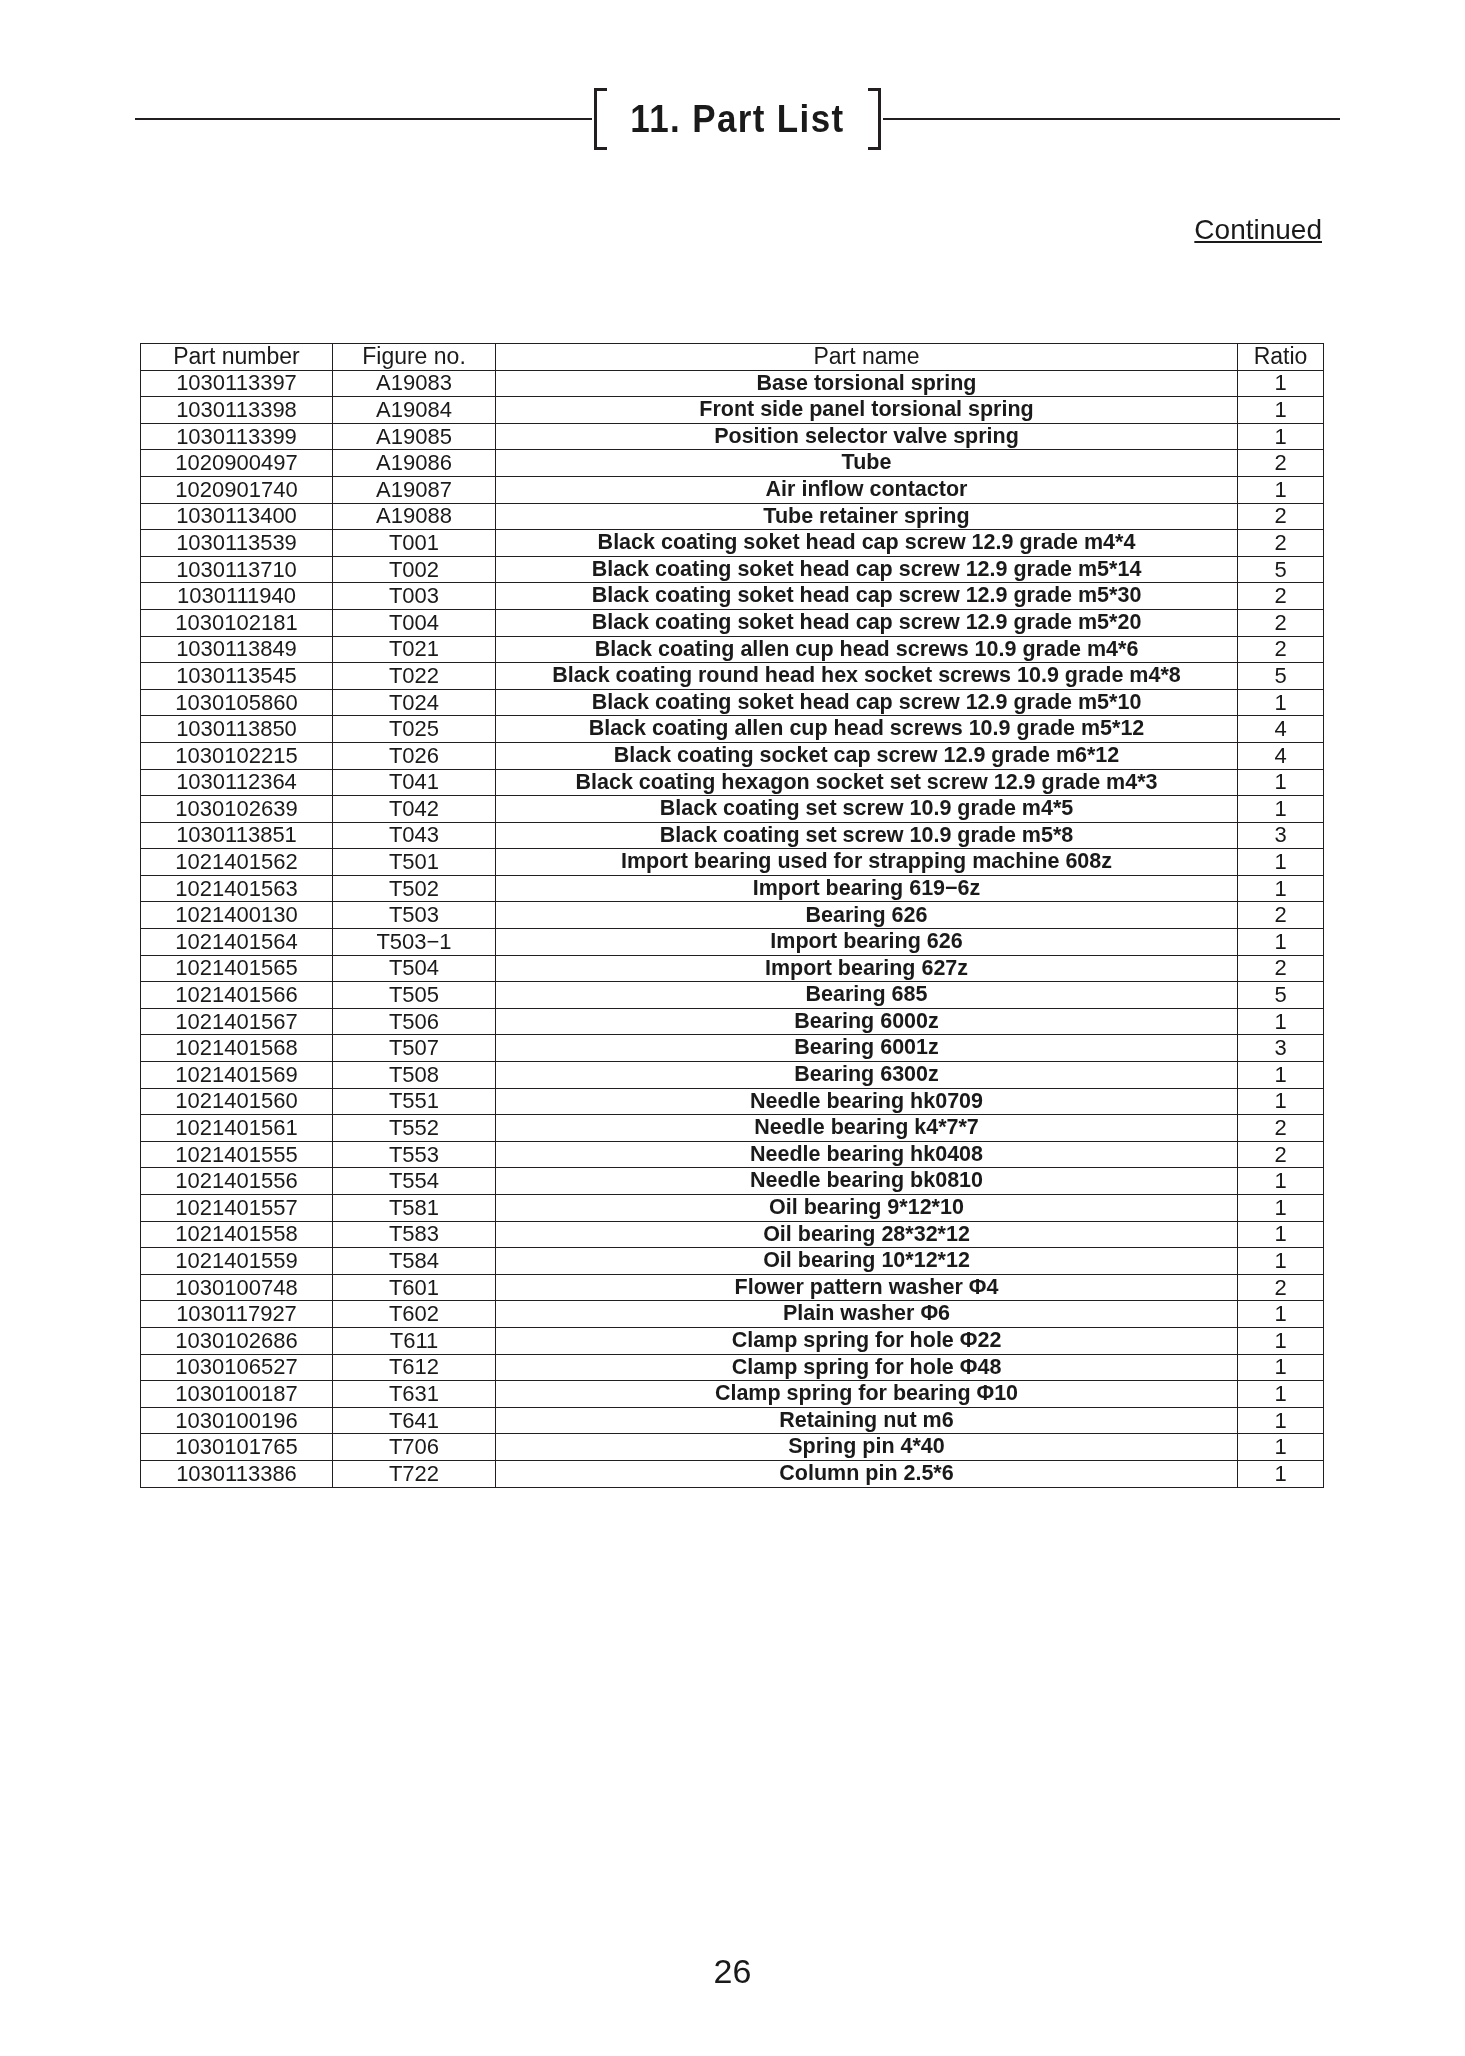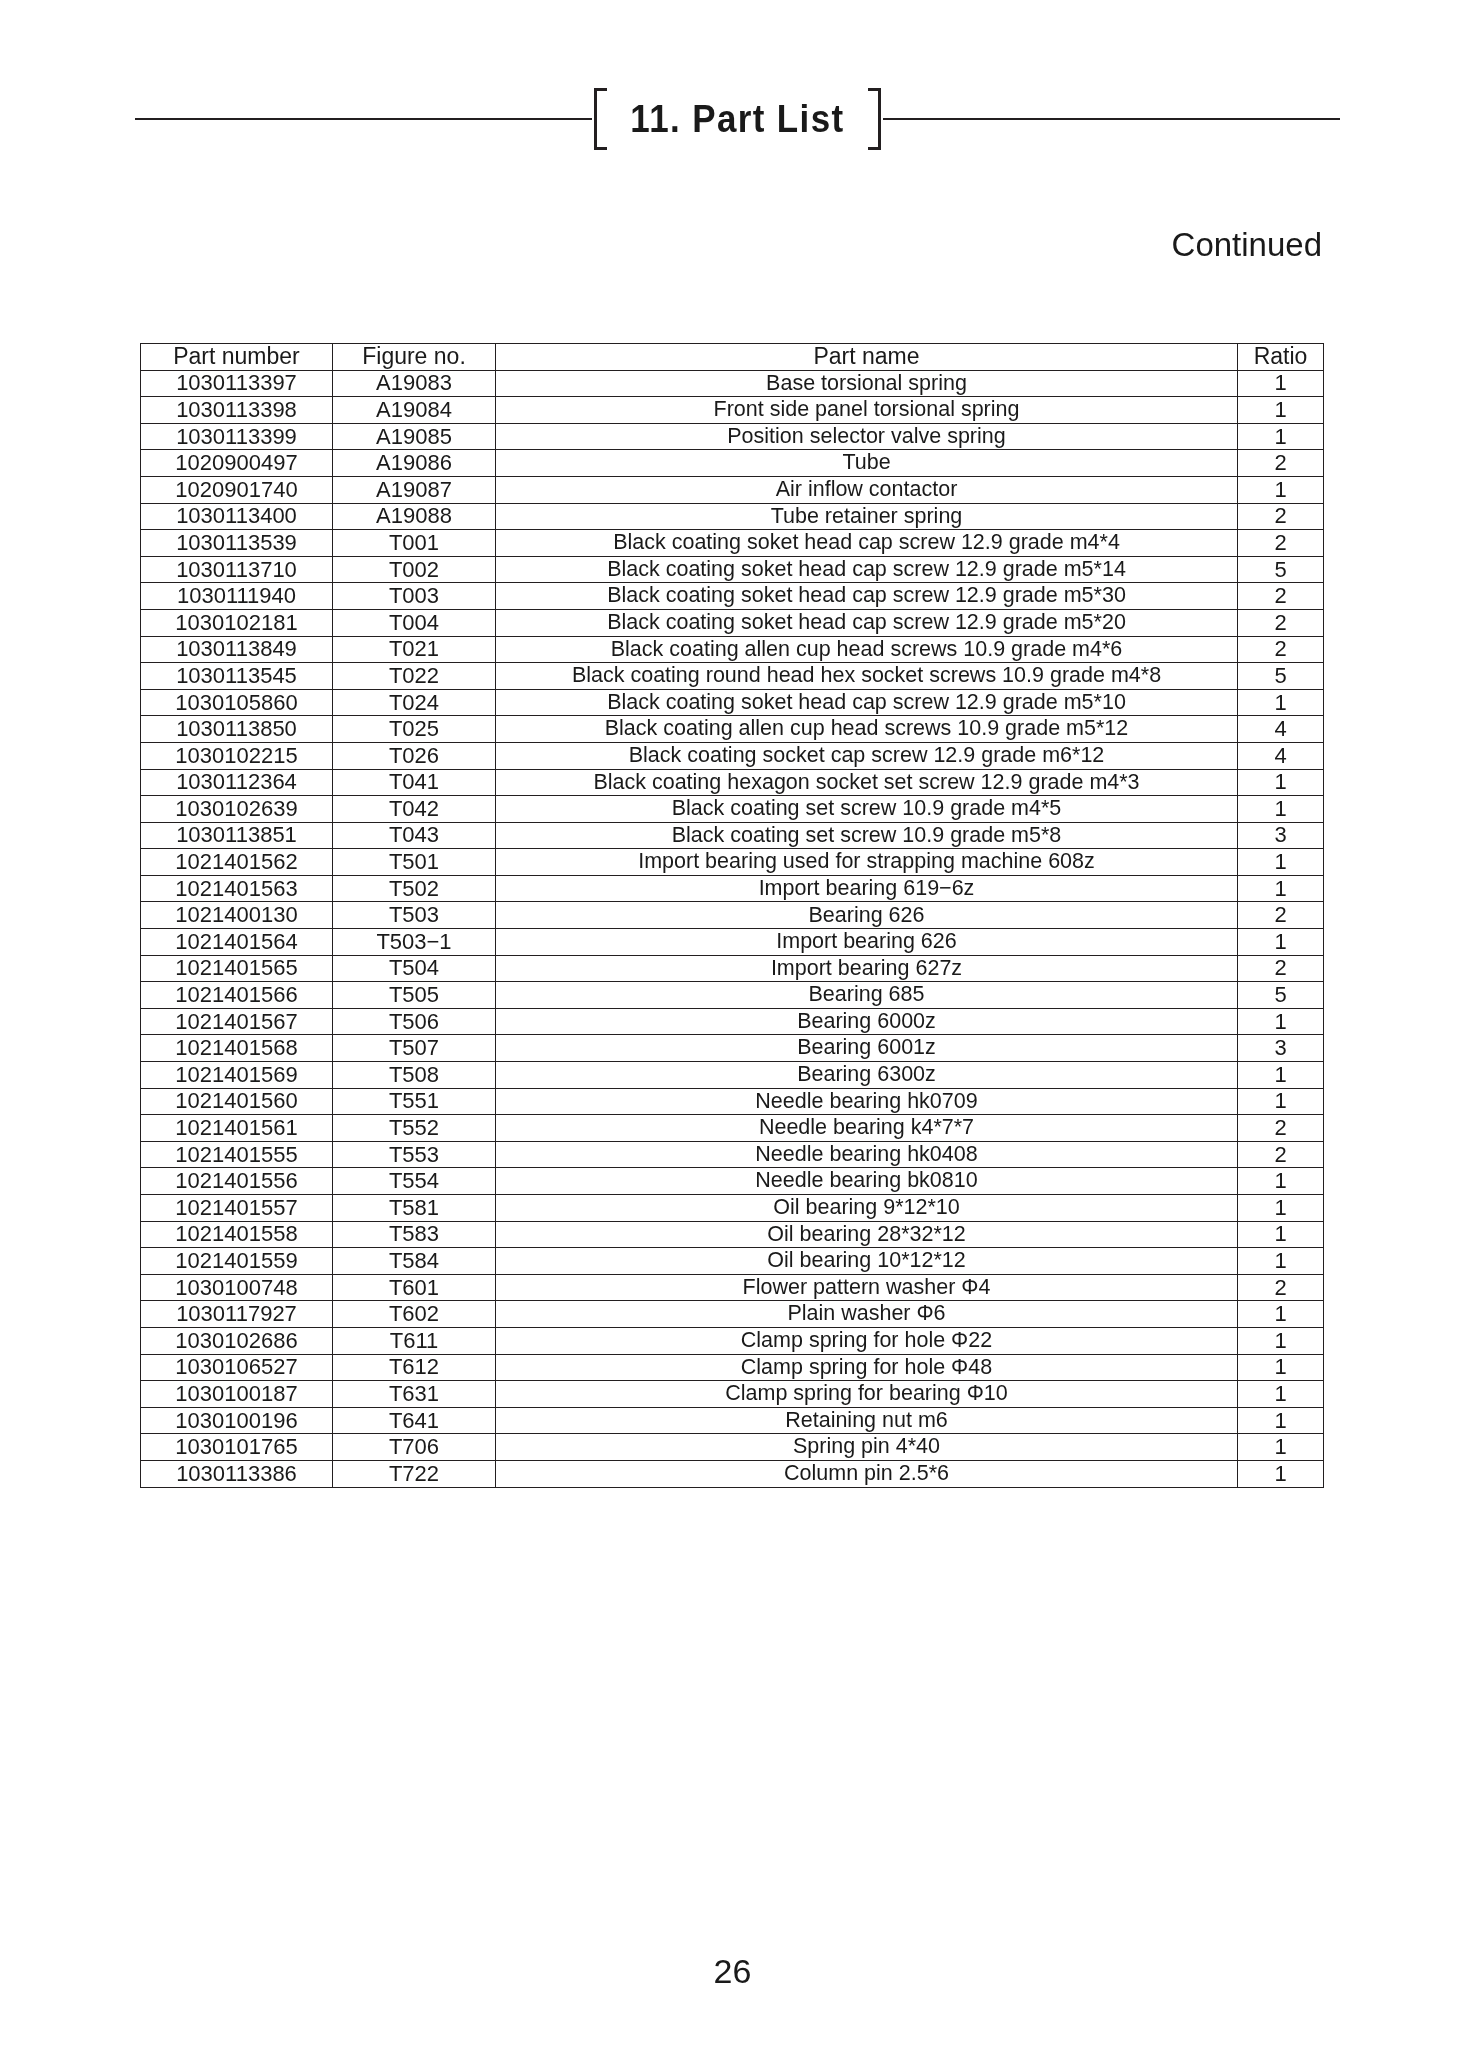--- a/index.html
+++ b/index.html
@@ -55,23 +55,24 @@
     padding: 0 14px;
     white-space: nowrap;
     transform: scaleX(0.92);
     transform-origin: center;
   }
 
   
   .continued {
     position: absolute;
     right: 143px;
-    top: 226px;
-    font-size: 33px;
+    top: 214px;
+    font-size: 28px;
     white-space: nowrap;
+    text-decoration: underline;
   }
 
   
   .parts-table {
     position: absolute;
     left: 140px;
     top: 343px;
     width: 1183px;
     border-collapse: collapse;
     table-layout: fixed;
@@ -92,20 +93,21 @@
     padding: 0 2px;
     white-space: nowrap;
     overflow: hidden;
     font-weight: normal;
   }
   .parts-table thead th {
     font-size: 23px;
   }
   .parts-table .cell-name {
     font-size: 21.5px;
+    font-weight: bold;
   }
 
   
   .page-number {
     position: absolute;
     left: 0;
     right: 0;
     top: 1952px;
     text-align: center;
     font-size: 34px;

